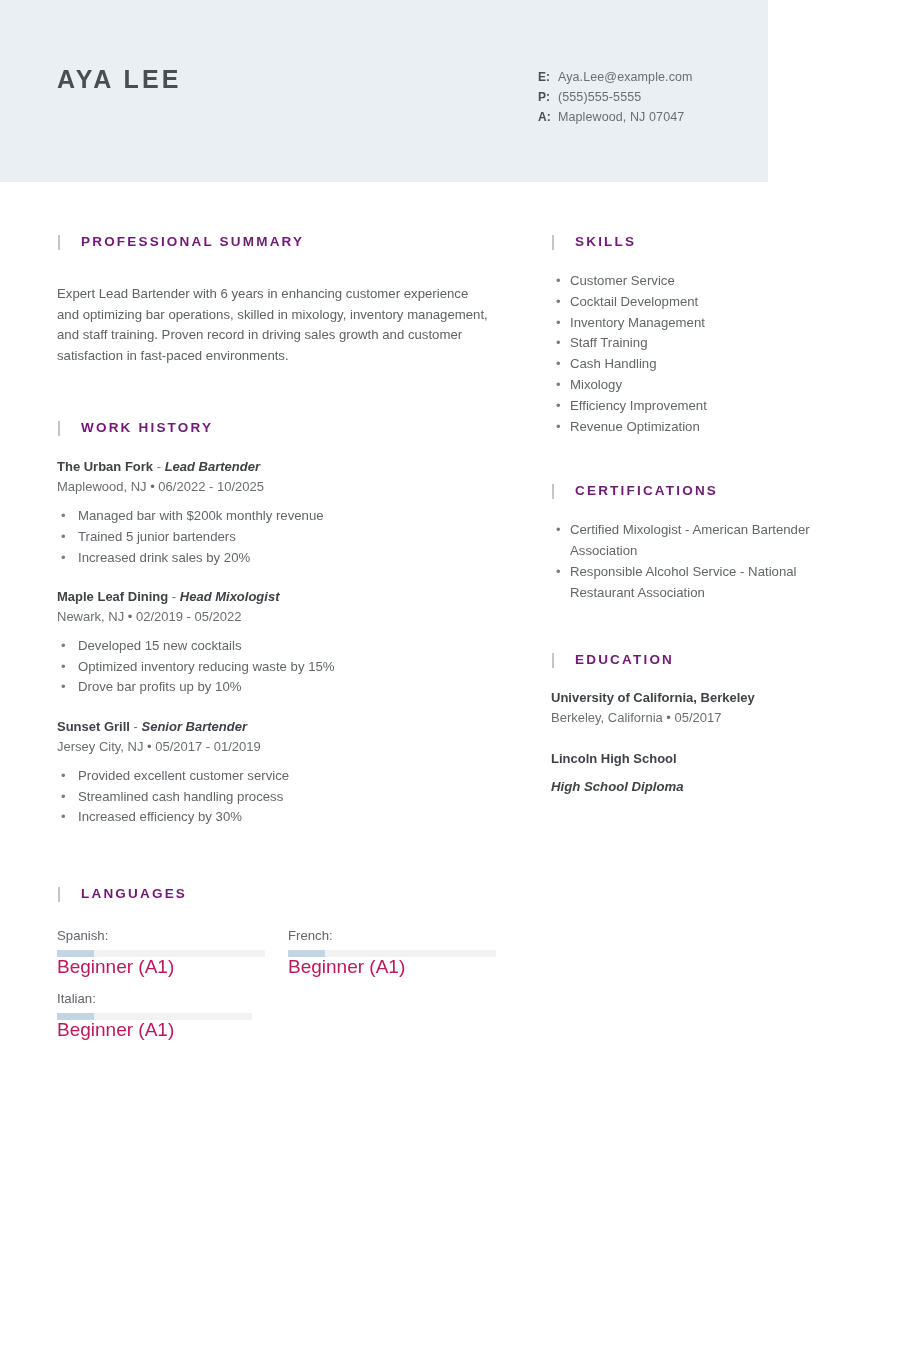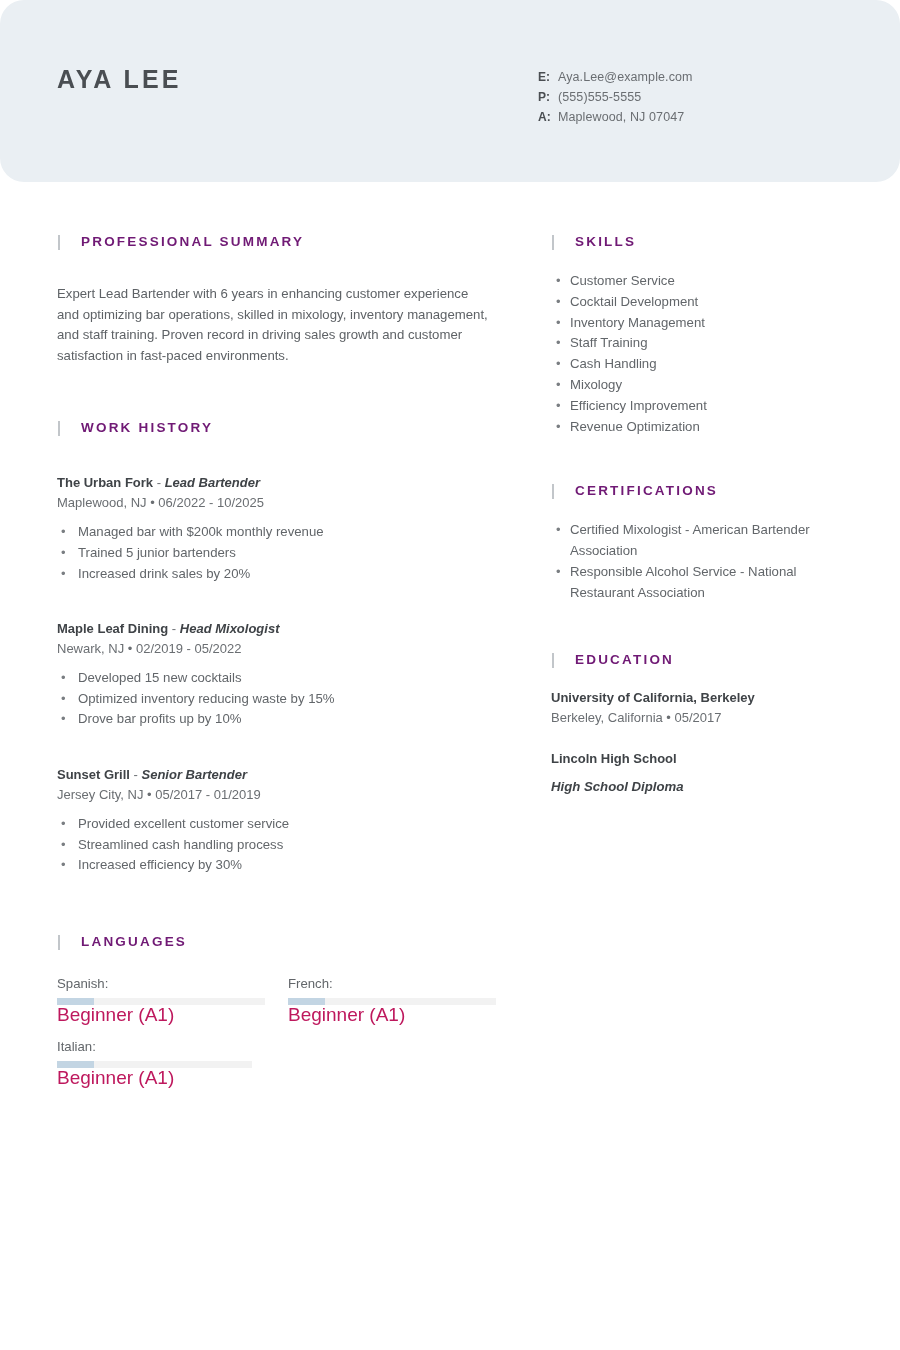--- a/index.html
+++ b/index.html
@@ -19,24 +19,23 @@
     width: 900px;
     height: 1350px;
     overflow: hidden;
   }
 
   
   .header {
     position: absolute;
     left: 0;
     top: 0;
-    width: 900px;
+    width: 768px;
     height: 182px;
     background: #eaeff3;
-    border-radius: 24px;
   }
   .name {
     position: absolute;
     left: 57px;
     top: 67px;
     font-size: 25px;
     font-weight: bold;
     letter-spacing: 3.1px;
     color: #4a4e52;
     line-height: 1;
@@ -104,21 +103,21 @@
   .summary {
     margin-top: 32px;
     font-size: 13.2px;
     line-height: 20.6px;
     color: #5e6266;
     width: 432px;
   }
 
   
   .section-gap-work { margin-top: 52px; }
-  .job { margin-top: 36px; }
+  .job { margin-top: 20px; }
   .job:first-of-type { margin-top: 19px; }
   .job-title-line {
     font-size: 13px;
     line-height: 18px;
     color: #3f4347;
   }
   .job-company { font-weight: bold; }
   .job-dash { font-weight: normal; color: #6d7175; }
   .job-role { font-weight: bold; font-style: italic; }
   .job-meta {

